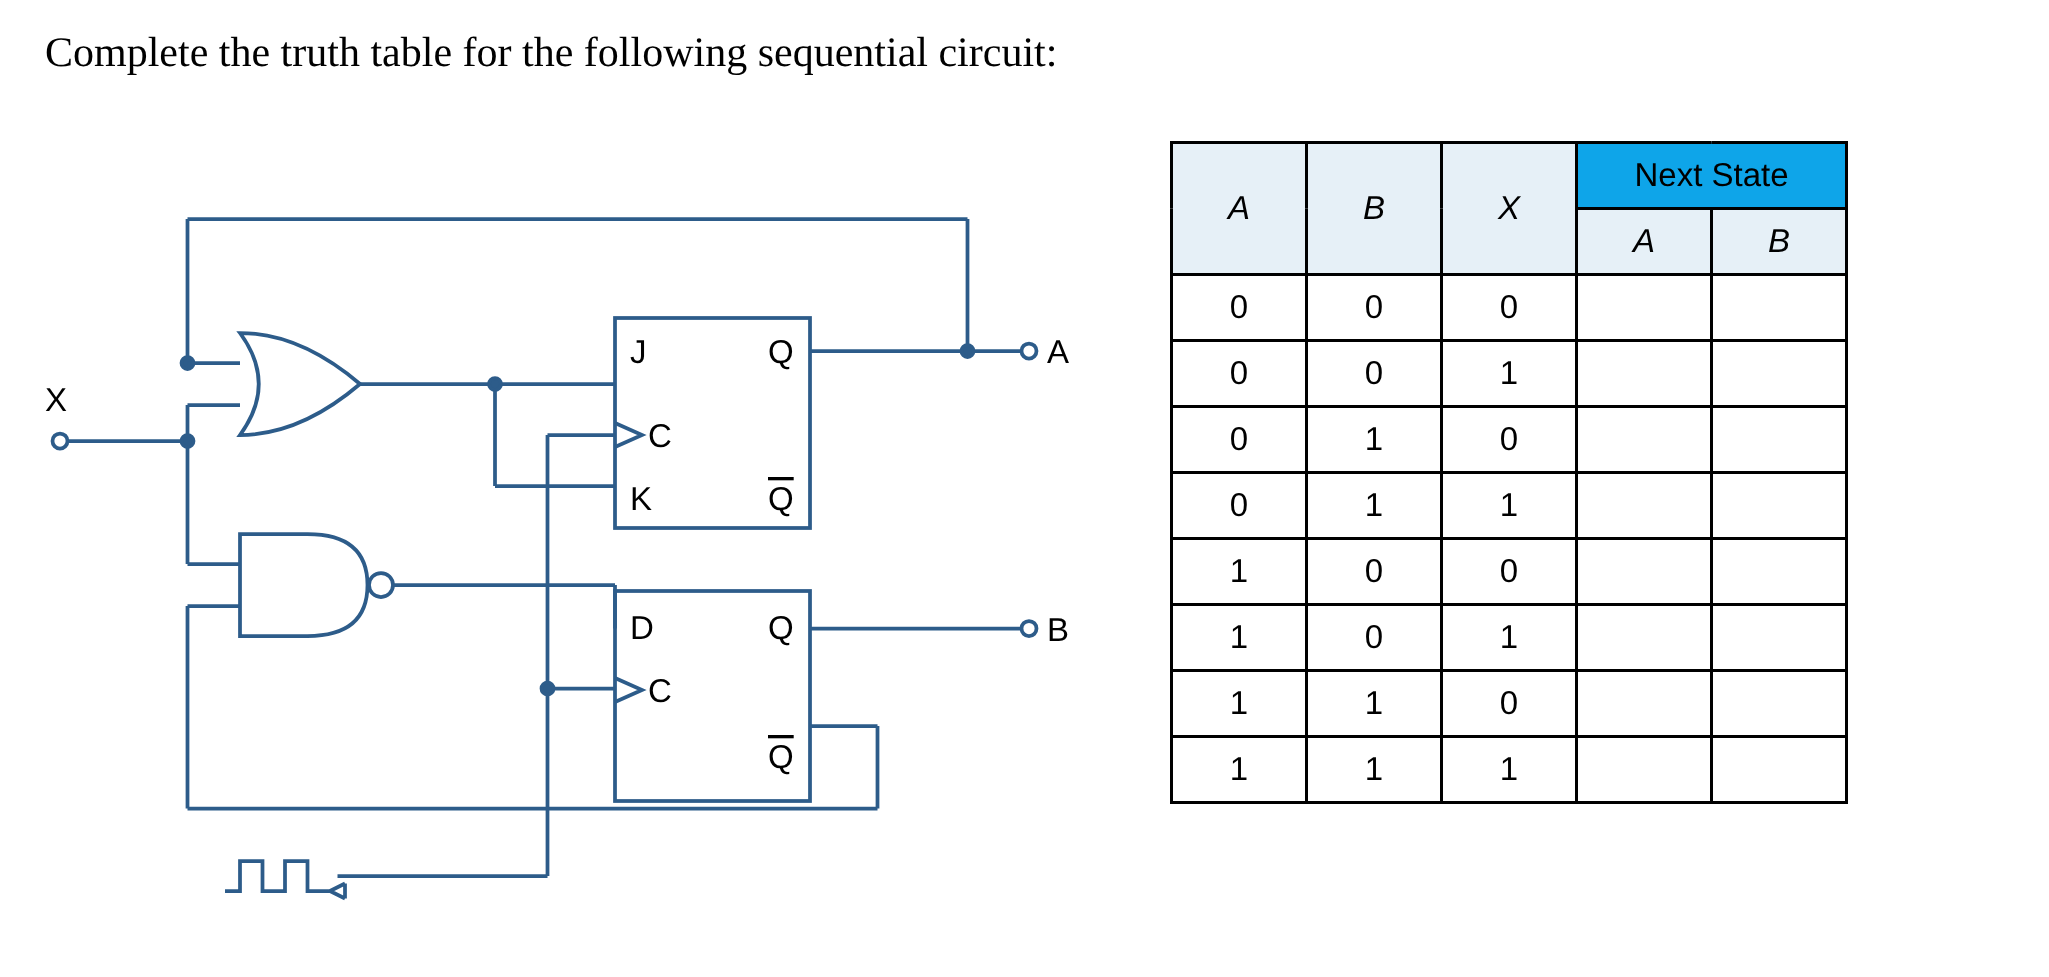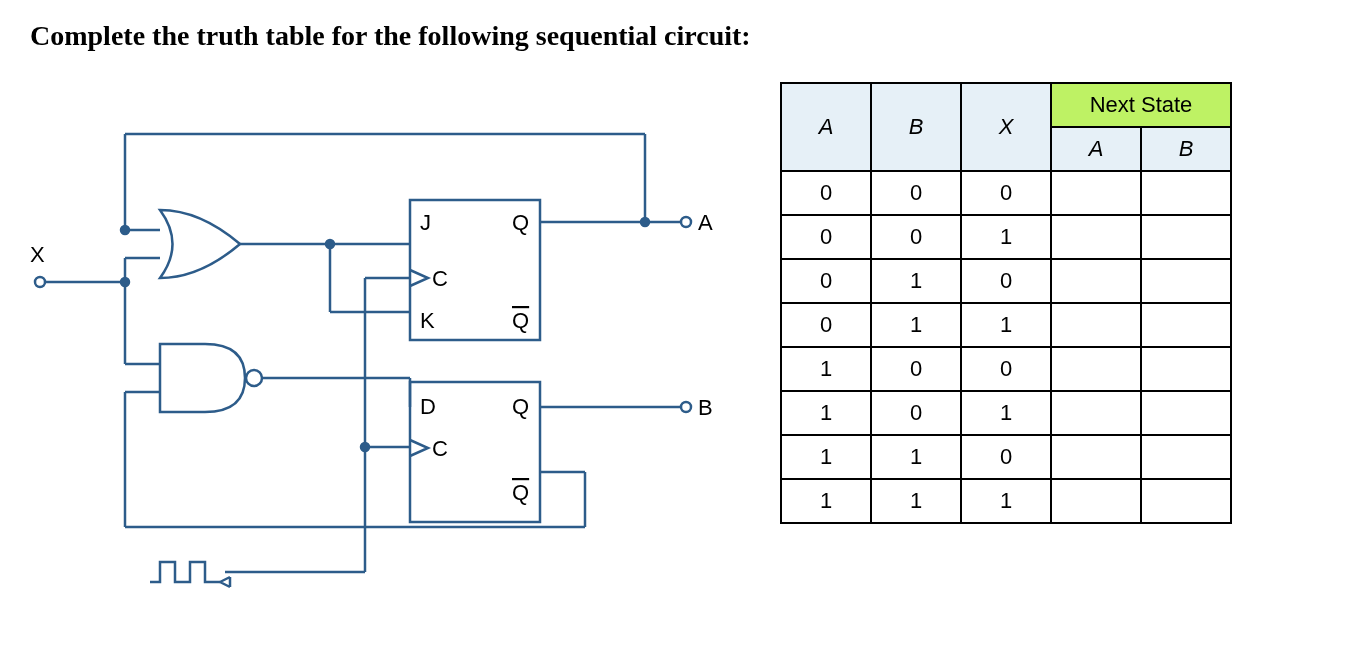--- a/index.html
+++ b/index.html
@@ -7,22 +7,22 @@
       font-family: Georgia, 'Times New Roman', serif;
       padding: 20px 30px;
       background: #fff;
       width: 1366px;
       height: 651px;
       position: relative;
     }
     .prompt {
       font-size: 28px;
       color: #000;
-      margin-bottom: 30px;
-      font-weight: bold;
+      margin-bottom: 42px;
+      font-weight: normal;
     }
     .content-row {
       display: flex;
       align-items: flex-start;
       gap: 30px;
     }
     .circuit-container {
       position: relative;
       width: 720px;
       height: 530px;
@@ -44,21 +44,21 @@
     }
     .truth-table th.col-input {
       width: 90px;
     }
     .truth-table th.col-next {
       width: 90px;
     }
     .truth-table th.next-state-header {
       font-style: normal;
       font-weight: normal;
-      background: #bef264;
+      background: #0ea5e9;
     }
     .truth-table td {
       height: 42px;
       font-style: normal;
     }
     svg {
       position: absolute;
       top: 0;
       left: 0;
     }

